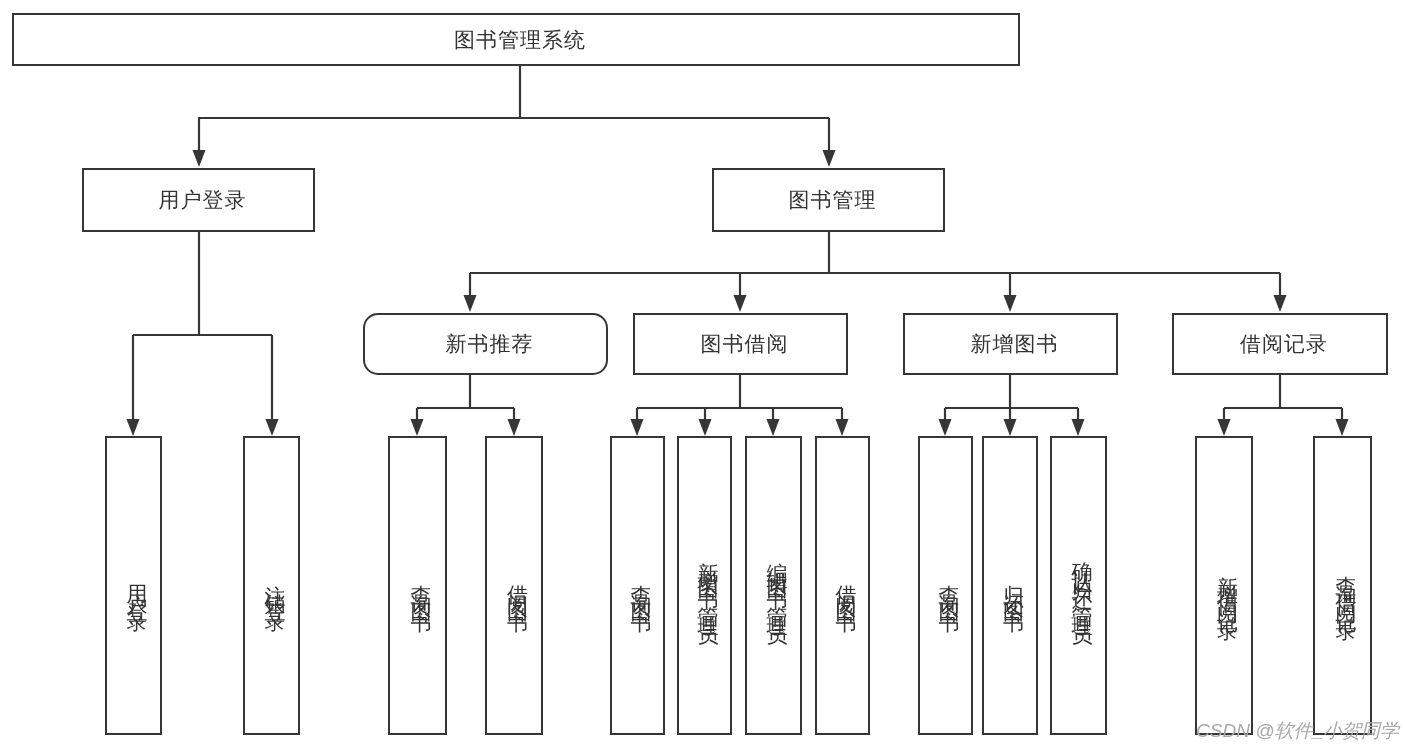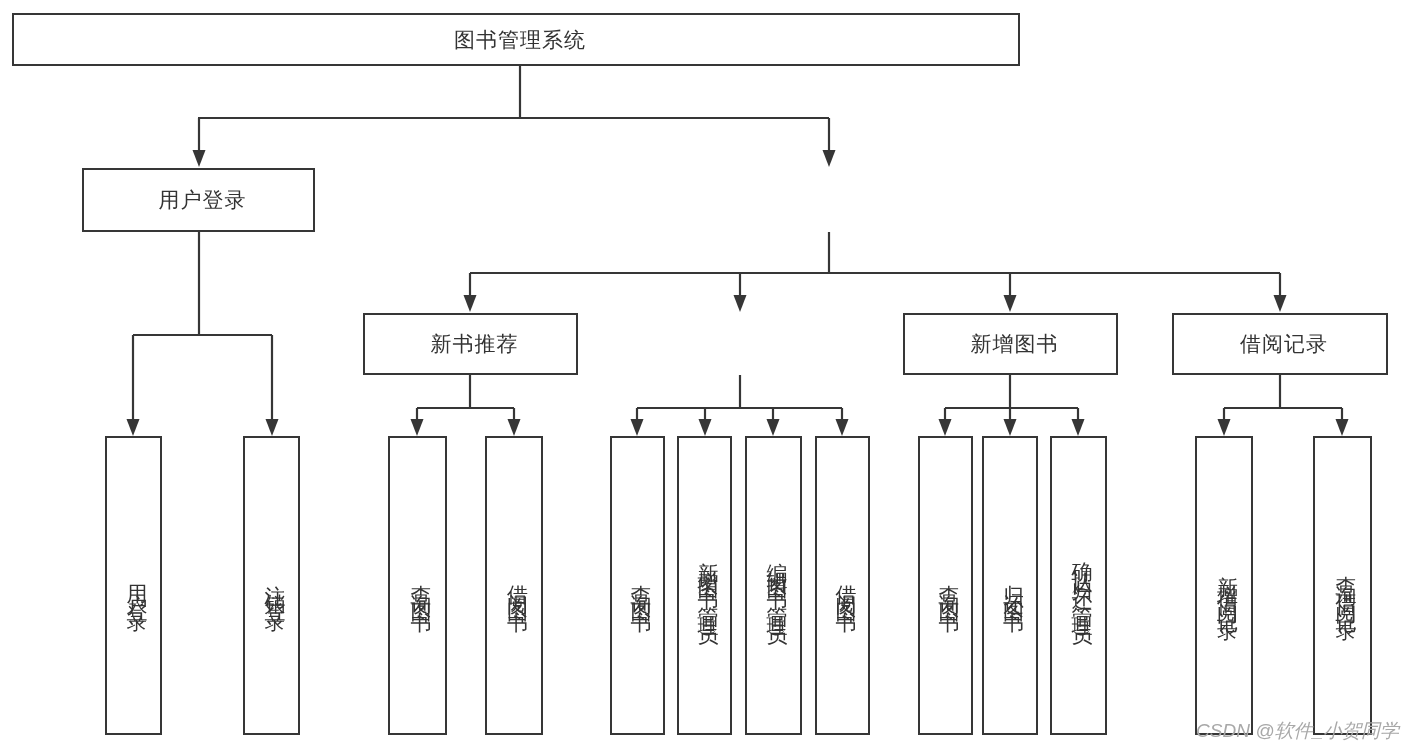--- a/index.html
+++ b/index.html
@@ -31,21 +31,21 @@
   .hlabel {
     font-size: 21px;
     letter-spacing: 1px;
     color: #333333;
     white-space: nowrap;
   }
   .root  { left: 12px;  top: 13px;  width: 1008px; height: 53px; }
   .l1a   { left: 82px;  top: 168px; width: 233px;  height: 64px; }
   .l1b   { left: 712px; top: 168px; width: 233px;  height: 64px; }
   .l2    { top: 313px; height: 62px; }
-  .l2a   { left: 363px;  width: 215px; }
+  .l2a   { left: 363px;  width: 245px; border-radius: 15px; }
   .l2b   { left: 633px;  width: 215px; }
   .l2c   { left: 903px;  width: 215px; }
   .l2d   { left: 1172px; width: 216px; }
   .leaf  { position: absolute; top: 436px; height: 299px; }
   .vtext {
     writing-mode: vertical-rl;
     text-orientation: mixed;
     font-size: 21px;
     letter-spacing: 9px;
     line-height: 1;
@@ -129,24 +129,30 @@
     <polygon points="1335.5,419 1348.5,419 1342,436" fill="#363636" stroke="none"></polygon>
   </svg>
 
   <div class="box root">
     <span class="hlabel">图书管理系统</span>
   </div>
 
   <div class="box l1a">
     <span class="hlabel">用户登录</span>
   </div>
+  <div class="box l1b">
+    <span class="hlabel">图书管理</span>
+  </div>
 
   <div class="box l2 l2a">
     <span class="hlabel">新书推荐</span>
   </div>
+  <div class="box l2 l2b">
+    <span class="hlabel">图书借阅</span>
+  </div>
   <div class="box l2 l2c">
     <span class="hlabel">新增图书</span>
   </div>
   <div class="box l2 l2d">
     <span class="hlabel">借阅记录</span>
   </div>
 
   <div class="box leaf" style="left:105px;width:57px">
     <span class="vtext">用户登录</span>
   </div>

